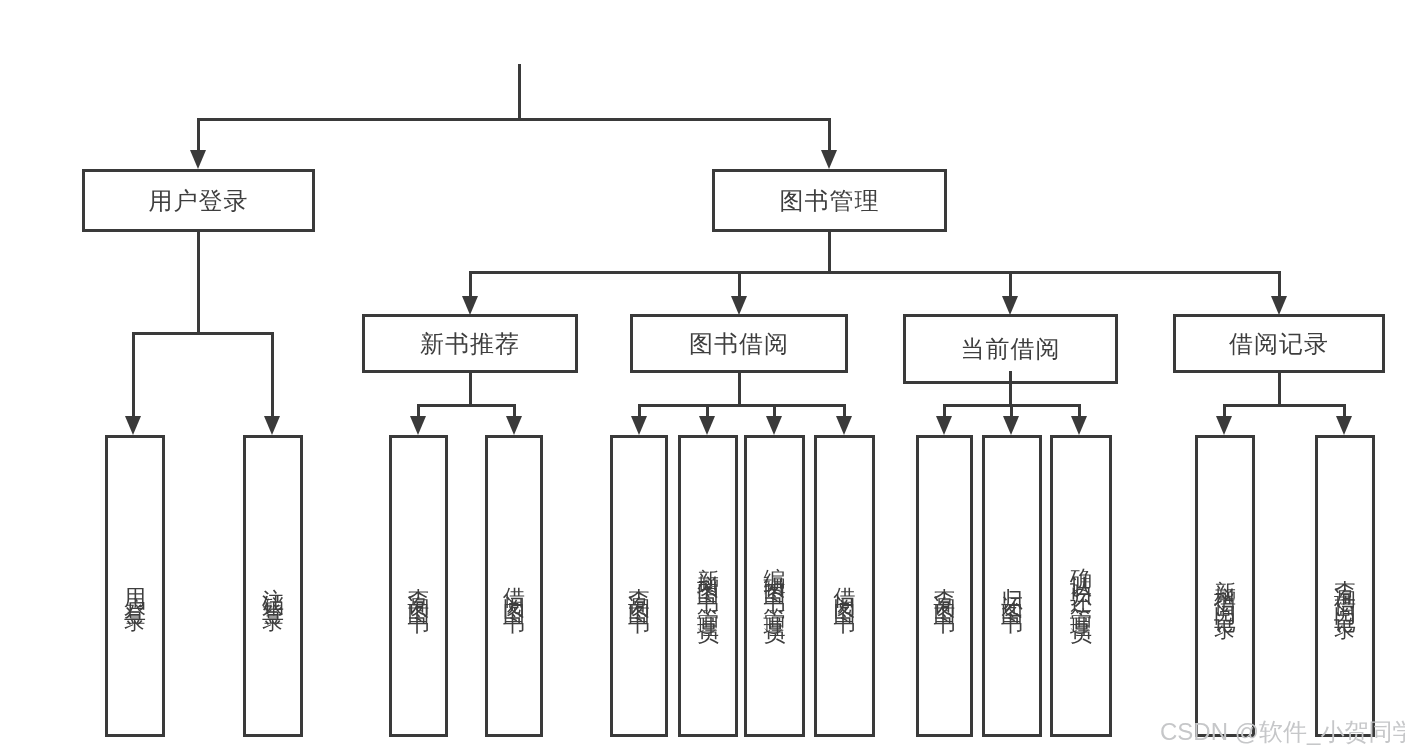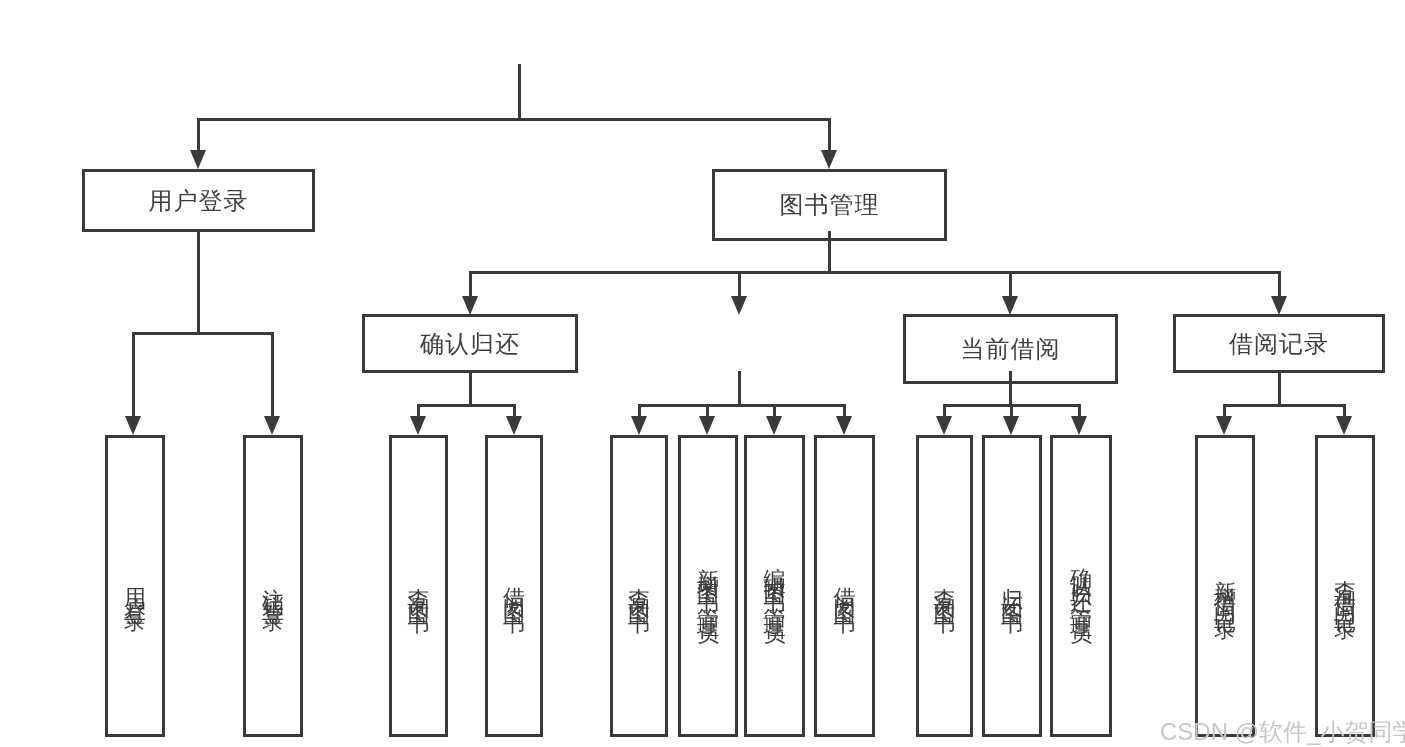--- a/index.html
+++ b/index.html
@@ -62,26 +62,29 @@
 </style>
 </head>
 <body>
 
 <div id="stage">
 
 
   <div class="box" style="left:82px;top:169px;width:233px;height:63px">
     <span>用户登录</span>
   </div>
-  <div class="box" style="left:712px;top:169px;width:235px;height:72px">
+  <div class="box" style="left:712px;top:169px;width:235px;height:63px">
     <span>图书管理</span>
   </div>
 
   <div class="box" style="left:362px;top:314px;width:216px;height:59px">
-    <span>确认归还</span>
+    <span>新书推荐</span>
+  </div>
+  <div class="box" style="left:630px;top:314px;width:218px;height:59px">
+    <span>图书借阅</span>
   </div>
   <div class="box" style="left:903px;top:314px;width:215px;height:70px">
     <span>当前借阅</span>
   </div>
   <div class="box" style="left:1173px;top:314px;width:212px;height:59px">
     <span>借阅记录</span>
   </div>
 
   <div class="leaf" style="left:105px;width:60px">
     <span class="vt">用户登录</span>

